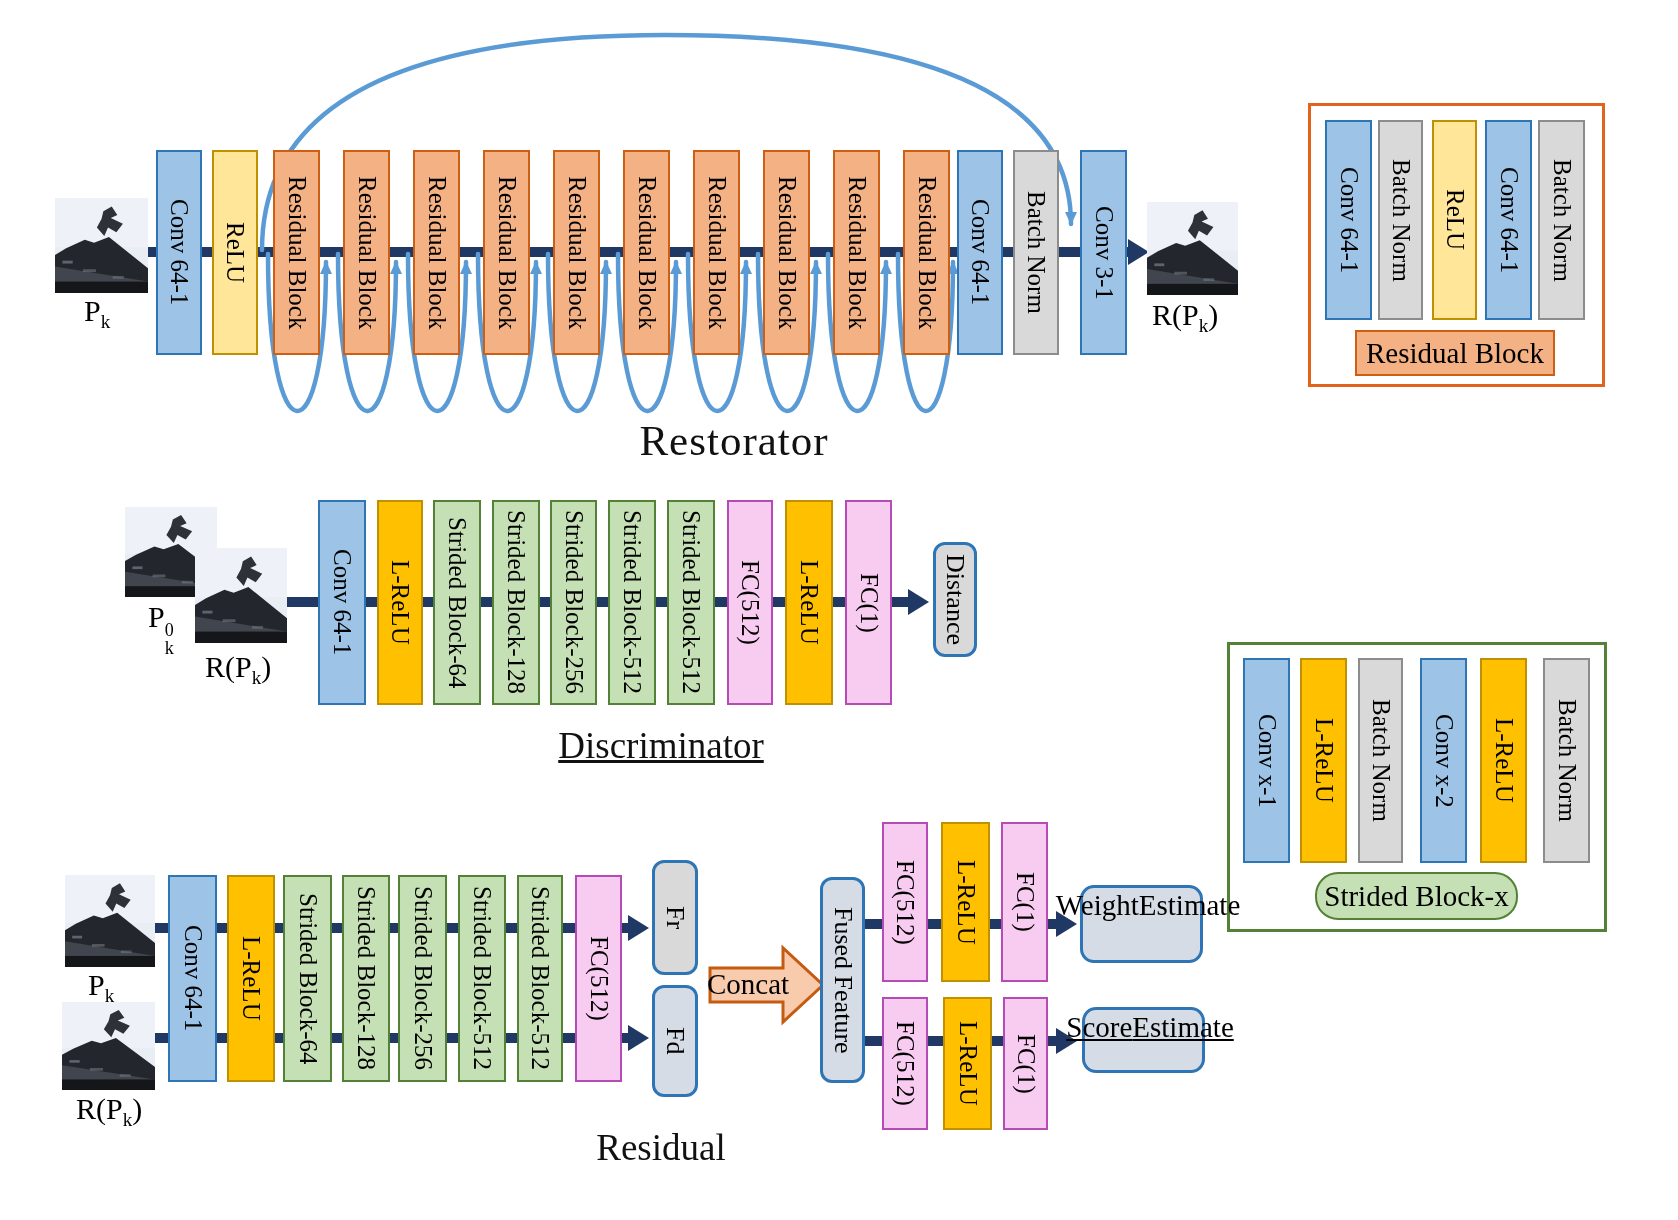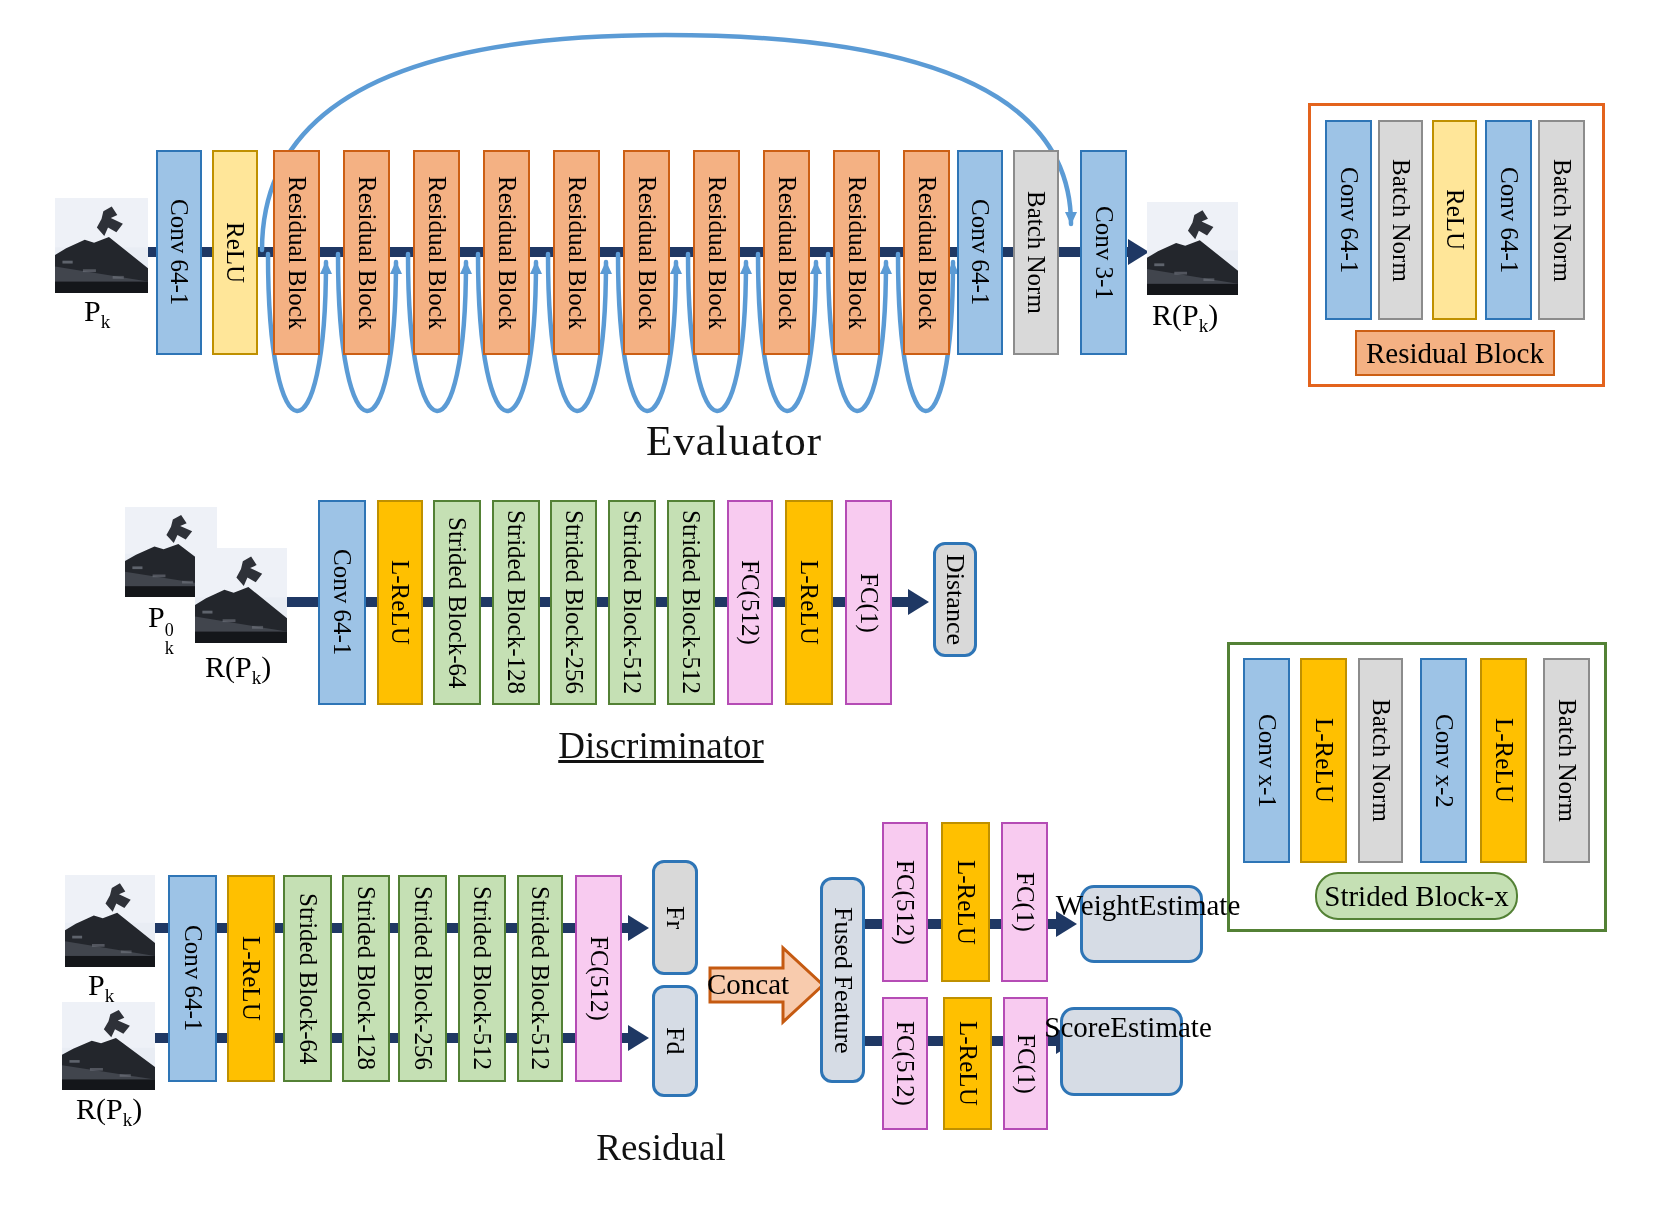--- a/index.html
+++ b/index.html
@@ -115,21 +115,21 @@
   <div class="blk bn" style="left:1013px;top:150px;width:46px;height:205px;">Batch Norm</div>
   <div class="blk conv" style="left:1080px;top:150px;width:47px;height:205px;">Conv 3-1</div>
 
   <div class="photo" style="left:1147px;top:202px;width:91px;height:93px;">
       <svg viewBox="0 0 100 100" preserveAspectRatio="none">
         <use href="#photoSym"></use>
       </svg>
     </div>
   <div class="iolabel" style="left:1152px;top:298px;"><span>R(P</span><sub>k</sub><span>)</span></div>
 
-  <div class="title big" style="left:734px;top:416px;">Evaluator</div>
+  <div class="title big" style="left:734px;top:416px;">Restorator</div>
 
   <div class="legend resfr" style="left:1308px;top:103px;width:297px;height:284px;"></div>
   <div class="blk conv" style="left:1325px;top:120px;width:47px;height:200px;">Conv 64-1</div>
   <div class="blk bn" style="left:1378px;top:120px;width:45px;height:200px;">Batch Norm</div>
   <div class="blk relu" style="left:1432px;top:120px;width:45px;height:200px;">ReLU</div>
   <div class="blk conv" style="left:1485px;top:120px;width:47px;height:200px;">Conv 64-1</div>
   <div class="blk bn" style="left:1538px;top:120px;width:47px;height:200px;">Batch Norm</div>
   <div class="caption res" style="left:1355px;top:330px;width:200px;height:46px;">Residual Block</div>
 
   <div class="line" style="left:278px;top:597px;width:632px;"></div>
@@ -219,20 +219,20 @@
   <div class="blk lrelu" style="left:941px;top:822px;width:49px;height:160px;">L-ReLU</div>
   <div class="blk fc" style="left:1001px;top:822px;width:47px;height:160px;">FC(1)</div>
   <div class="resultbox" style="left:1080px;top:885px;width:123px;height:78px;">
     <span>Weight</span>
     <span>Estimate</span>
   </div>
 
   <div class="blk fc" style="left:882px;top:997px;width:46px;height:133px;">FC(512)</div>
   <div class="blk lrelu" style="left:943px;top:997px;width:49px;height:133px;">L-ReLU</div>
   <div class="blk fc" style="left:1003px;top:997px;width:45px;height:133px;">FC(1)</div>
-  <div class="resultbox" style="left:1060px;top:1007px;width:123px;height:89px;">
+  <div class="resultbox" style="left:1082px;top:1007px;width:123px;height:66px;text-decoration:underline;">
     <span>Score</span>
     <span>Estimate</span>
   </div>
 
   <div class="title" style="left:661px;top:1126px;">Residual</div>
 
 </div>
 
 </body></html>

